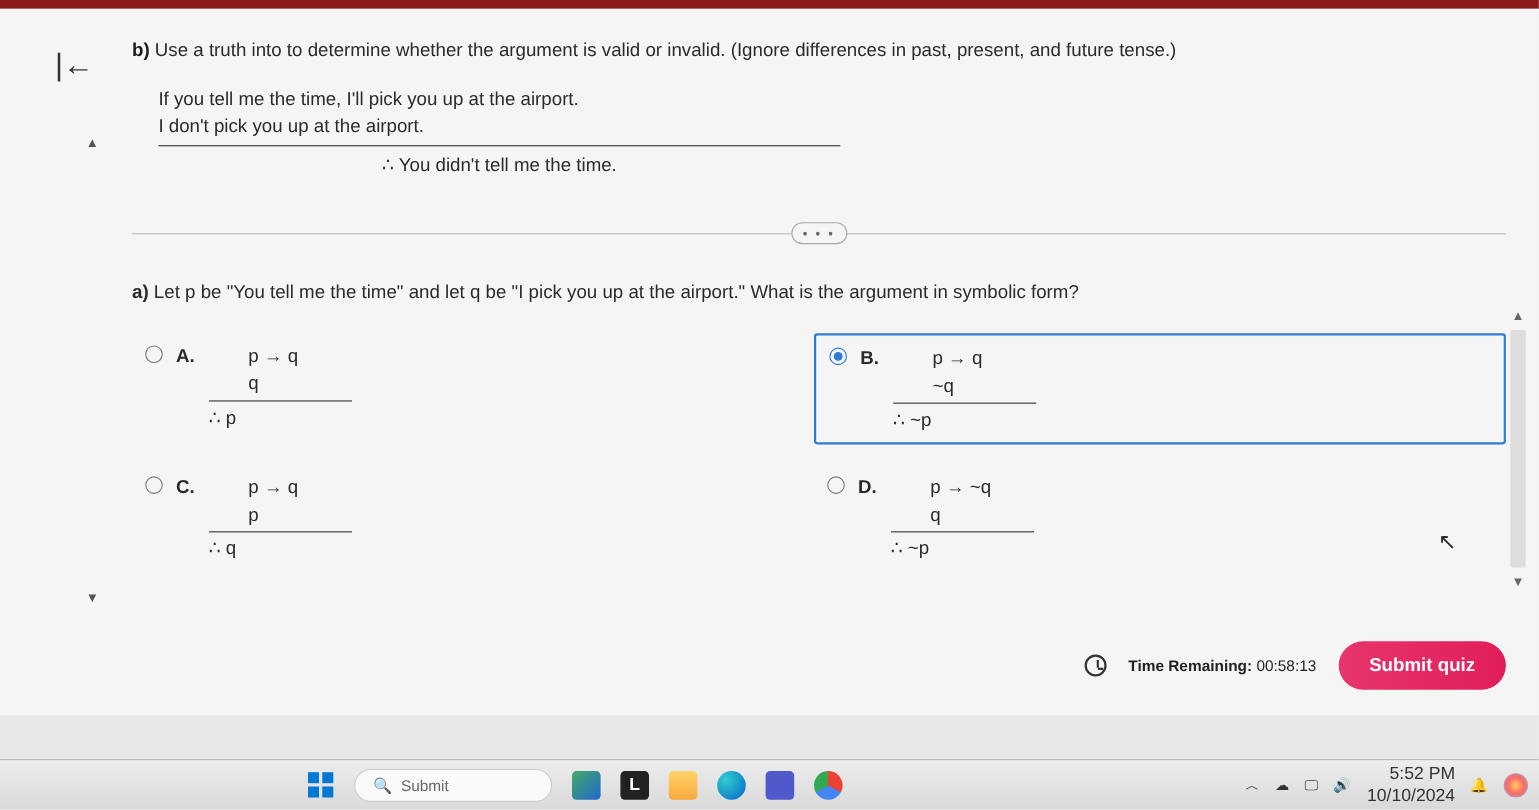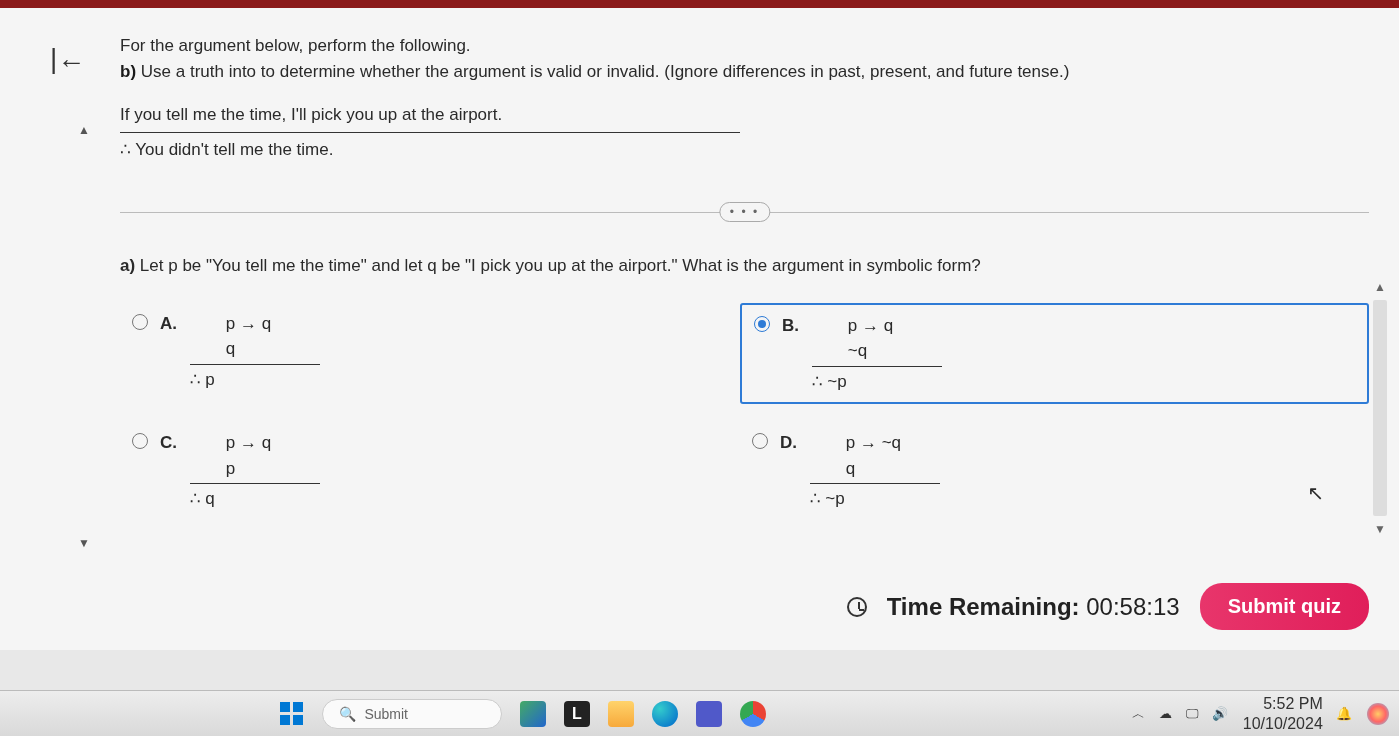--- a/index.html
+++ b/index.html
@@ -41,26 +41,28 @@
   color: #2a2a2a;
   font-size: 17px;
   line-height: 1.5;
   position: relative;
 }
 .instructions b { color: #1a1a1a; }
 .argument-box {
   margin-top: 18px;
   font-size: 17px;
   display: inline-block;
+  margin-left: 24px;
 }
 .argument-conclusion {
   border-top: 1.5px solid #333;
   padding-top: 4px;
   margin-top: 4px;
   width: 620px;
+  text-align: center;
 }
 .hr-wrap {
   position: relative;
   margin: 50px 0 40px 0;
 }
 .hr-line { border: none; border-top: 1px solid #bbb; }
 .hr-bubble {
   position: absolute;
   top: -10px; left: 50%;
   transform: translateX(-50%);
@@ -151,29 +153,29 @@
   position: relative;
 }
 .clock-icon::before, .clock-icon::after {
   content: '';
   position: absolute;
   background: #333;
   left: 9px;
 }
 .clock-icon::before { width: 2px; height: 7px; top: 3px; }
 .clock-icon::after { width: 5px; height: 2px; top: 10px; left: 10px; }
-.time-remain { font-size: 24px; color: #222; }
+.time-remain { font-size: 14px; color: #222; }
 .time-remain b { font-weight: bold; }
 .submit-btn {
   background: linear-gradient(90deg, #e8356b, #e01e5a);
   color: #fff;
   border: none;
   border-radius: 22px;
   padding: 12px 28px;
-  font-size: 20px;
+  font-size: 17px;
   font-weight: bold;
   cursor: pointer;
 }
 .cursor {
   position: absolute;
   top: 470px; right: 75px;
   font-size: 20px;
 }
 
 .taskbar {
@@ -231,29 +233,29 @@
 
 <div class="main-area">
   <div class="left-gutter">
     <span class="collapse-btn">|←</span>
     <span class="scroll-up-arrow">▲</span>
     <span class="scroll-down-arrow">▼</span>
   </div>
 
   <div class="content">
     <div class="instructions">
-      <div>For the argument below, perform the following.</div>
       <div>
         <b>b)</b>
         <span>Use a truth into to determine whether the argument is valid or invalid. (Ignore differences in past, present, and future tense.)</span>
       </div>
     </div>
 
     <div class="argument-box">
       <div>If you tell me the time, I'll pick you up at the airport.</div>
+      <div>I don't pick you up at the airport.</div>
       <div class="argument-conclusion">∴ You didn't tell me the time.</div>
     </div>
 
     <div class="hr-wrap">
       <hr class="hr-line">
       <span class="hr-bubble">• • •</span>
     </div>
 
     <div class="question-a">
       <b>a)</b>

